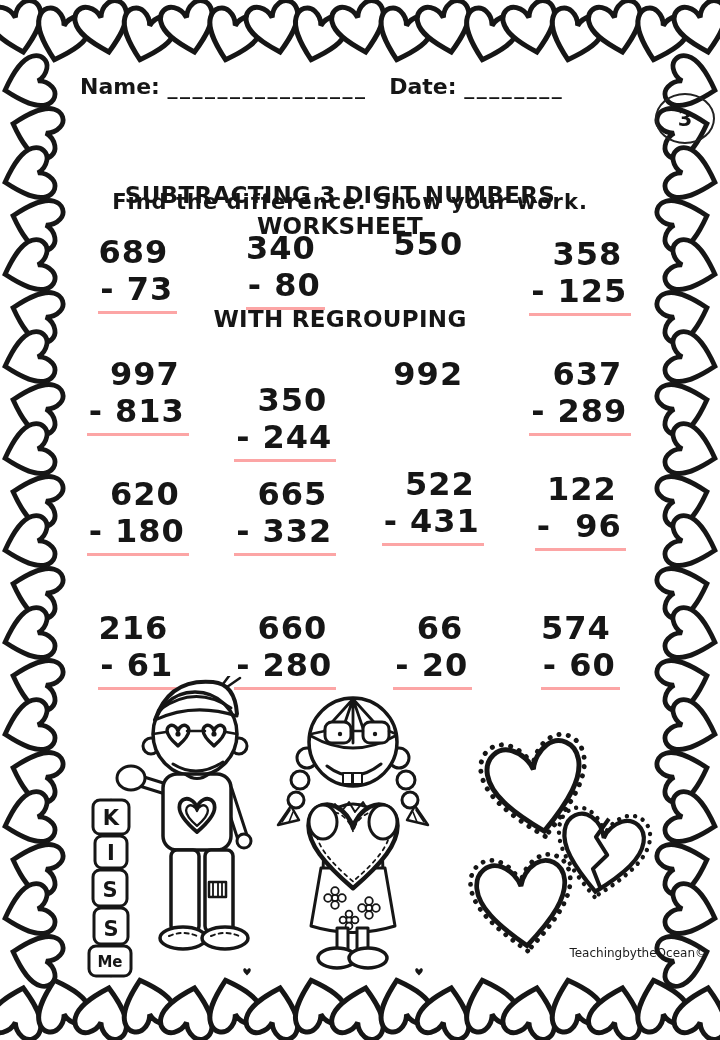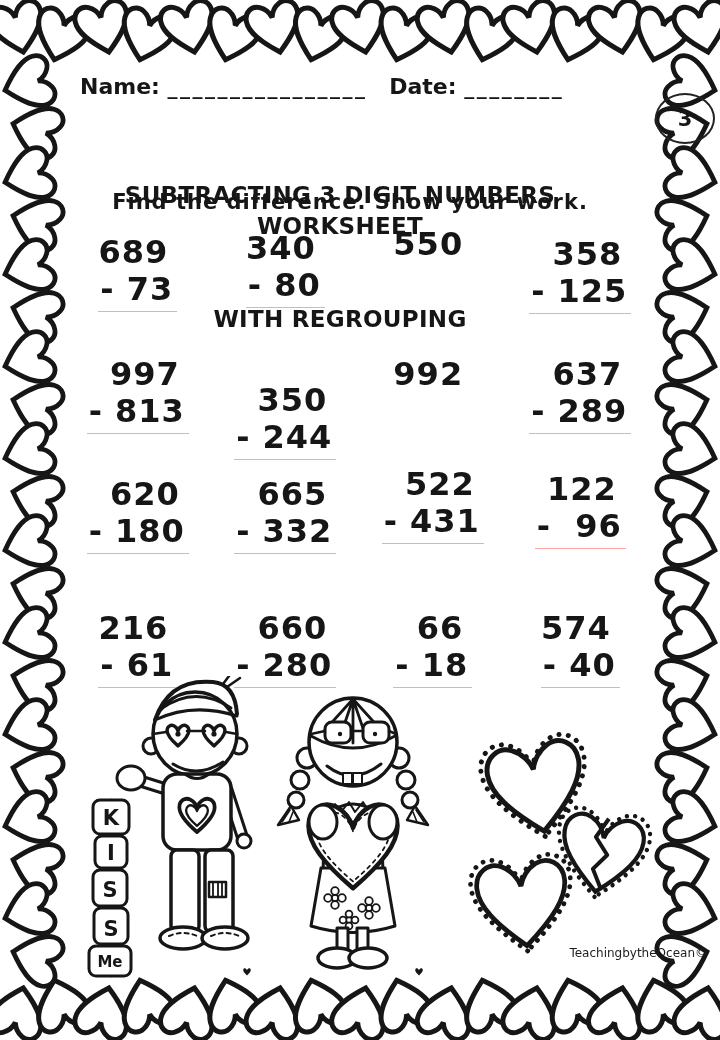--- a/index.html
+++ b/index.html
@@ -27,21 +27,21 @@
     font-size:21px;letter-spacing:1px;font-weight:700;}
 
   .grid{
     position:absolute;left:64px;top:234px;width:590px;
     display:grid;grid-template-columns:repeat(4,1fr);
     grid-template-rows:122px 120px 134px auto;justify-items:center;align-items:start;
   }
   .problem{display:flex;flex-direction:column;align-items:flex-end;
     font-size:32px;font-weight:600;letter-spacing:1px;line-height:1.15;}
   .minuend{margin-right:9px;}
-  .subtrahend{border-bottom:1px solid #fca5a5;padding:0 4px 3px 2px;white-space:pre;}
+  .subtrahend{border-bottom:3px solid #fca5a5;padding:0 4px 3px 2px;white-space:pre;}
   .grid .problem:nth-child(2){margin-top:-4px}
   .grid .problem:nth-child(3){margin-top:-8px}
   .grid .problem:nth-child(4){margin-top:2px}
   .grid .problem:nth-child(6){margin-top:26px}
   .grid .problem:nth-child(11){margin-top:-10px}
   .grid .problem:nth-child(12){margin-top:-5px}
 
   .illustration{position:absolute;left:85px;top:676px;}
   svg text{font-family:"DejaVu Sans","Liberation Sans",sans-serif;font-weight:700;fill:#161616;stroke:none;text-anchor:middle;}
 
@@ -200,25 +200,25 @@
       <div class="problem">
           <div class="minuend">216</div>
           <div class="subtrahend">- 61</div>
         </div>
       <div class="problem">
           <div class="minuend">660</div>
           <div class="subtrahend">- 280</div>
         </div>
       <div class="problem">
           <div class="minuend">66</div>
-          <div class="subtrahend">- 18</div>
+          <div class="subtrahend">- 20</div>
         </div>
       <div class="problem">
           <div class="minuend">574</div>
-          <div class="subtrahend">- 40</div>
+          <div class="subtrahend">- 60</div>
         </div>
     </div>
 
     <svg class="illustration" width="575" height="312" viewBox="0 0 575 312">
 
       <g fill="#fff" stroke="#161616" stroke-linecap="round" stroke-linejoin="round">
 
         <line x1="84" y1="114" x2="52" y2="104" stroke-width="13"></line>
         <line x1="84" y1="114" x2="52" y2="104" stroke="#fff" stroke-width="7"></line>
         <line x1="142" y1="114" x2="157" y2="160" stroke-width="13"></line>

